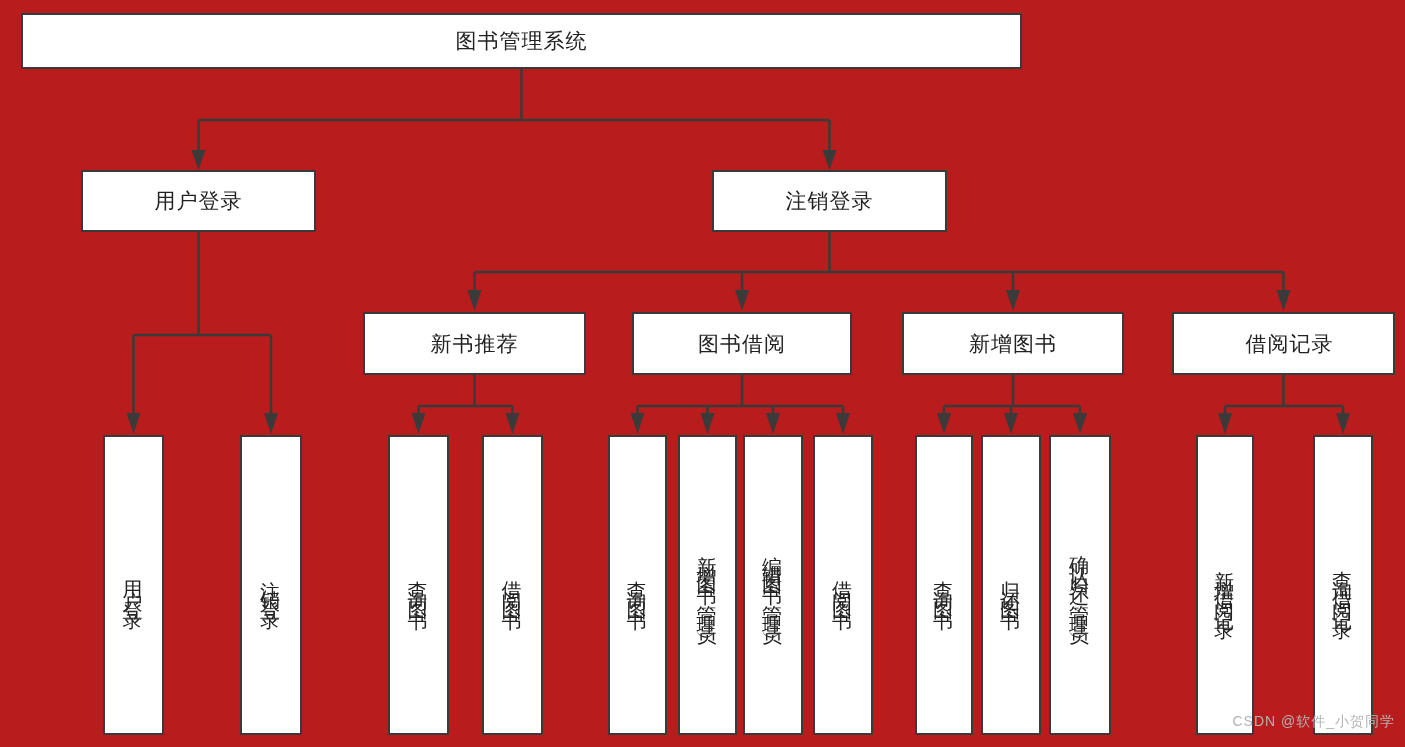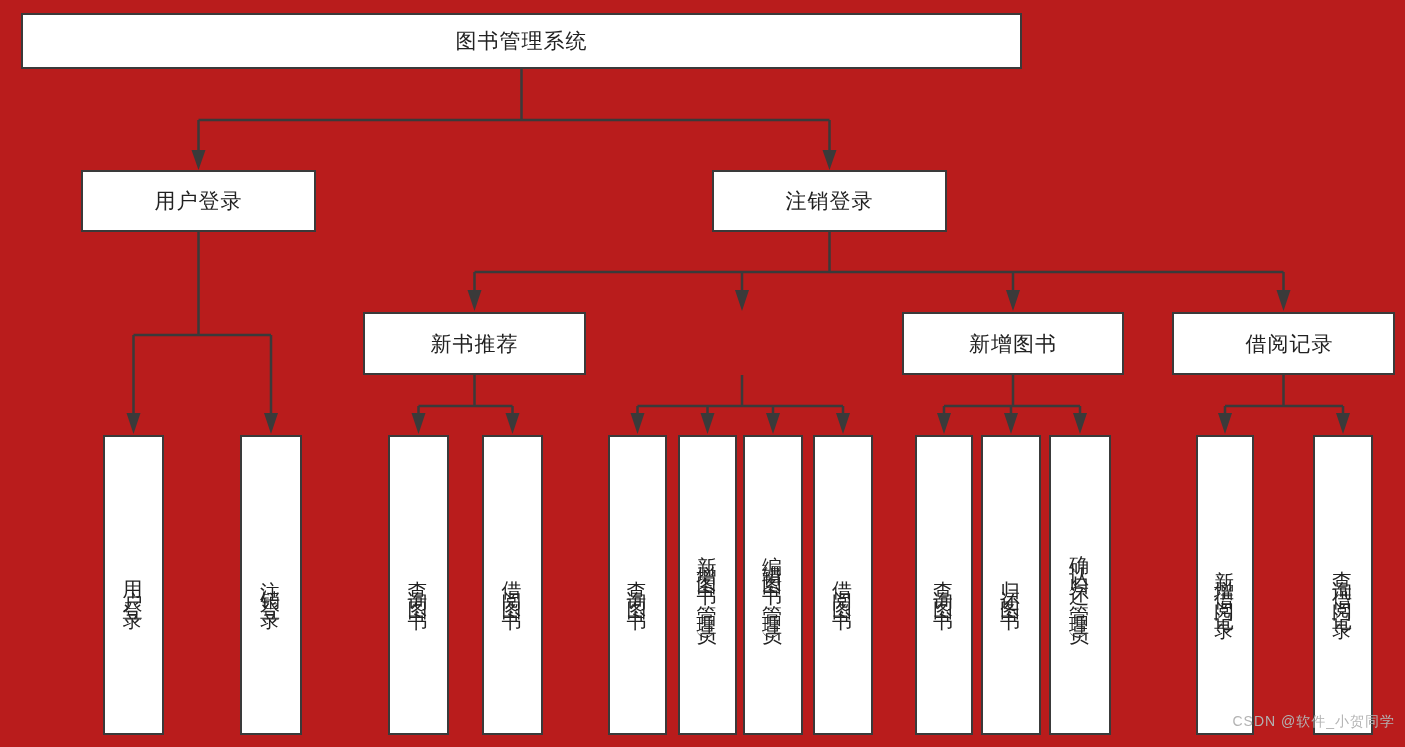--- a/index.html
+++ b/index.html
@@ -110,20 +110,21 @@
       <polygon class="head" points="1336,413 1350,413 1343,434"></polygon>
     </g>
   </svg>
 
   <div class="hbox" style="left:21px; top:13px; width:1001px; height:56px;">图书管理系统</div>
 
   <div class="hbox" style="left:81px; top:170px; width:235px; height:62px;">用户登录</div>
   <div class="hbox" style="left:712px; top:170px; width:235px; height:62px;">注销登录</div>
 
   <div class="hbox" style="left:363px; top:312px; width:223px; height:63px;">新书推荐</div>
+  <div class="hbox" style="left:632px; top:312px; width:220px; height:63px;">图书借阅</div>
   <div class="hbox" style="left:902px; top:312px; width:222px; height:63px;">新增图书</div>
   <div class="hbox" style="left:1172px; top:312px; width:223px; height:63px;padding-left:12px;">借阅记录</div>
 
   <div class="vbox" style="left:103px; width:61px;">
     <span class="vtext">用户登录</span>
   </div>
   <div class="vbox" style="left:240px; width:62px;">
     <span class="vtext">注销登录</span>
   </div>
 

